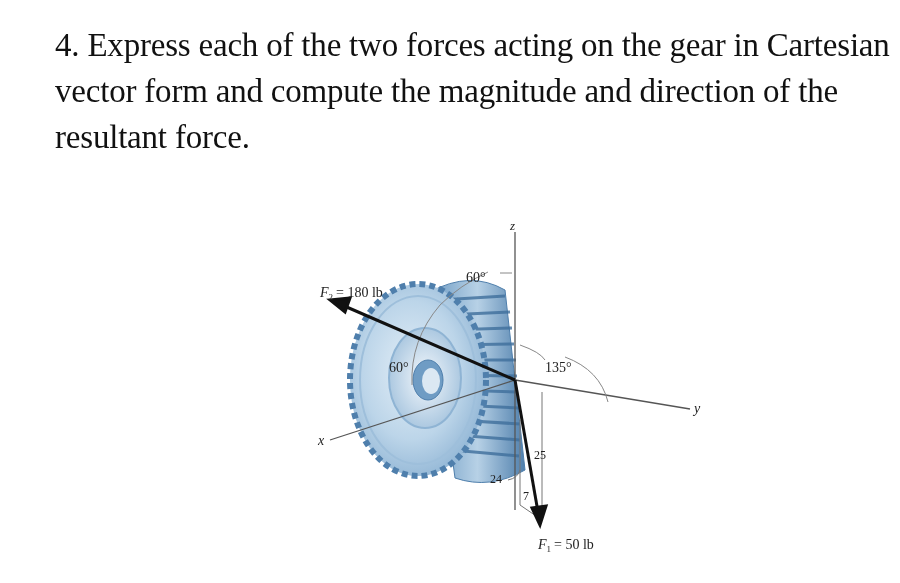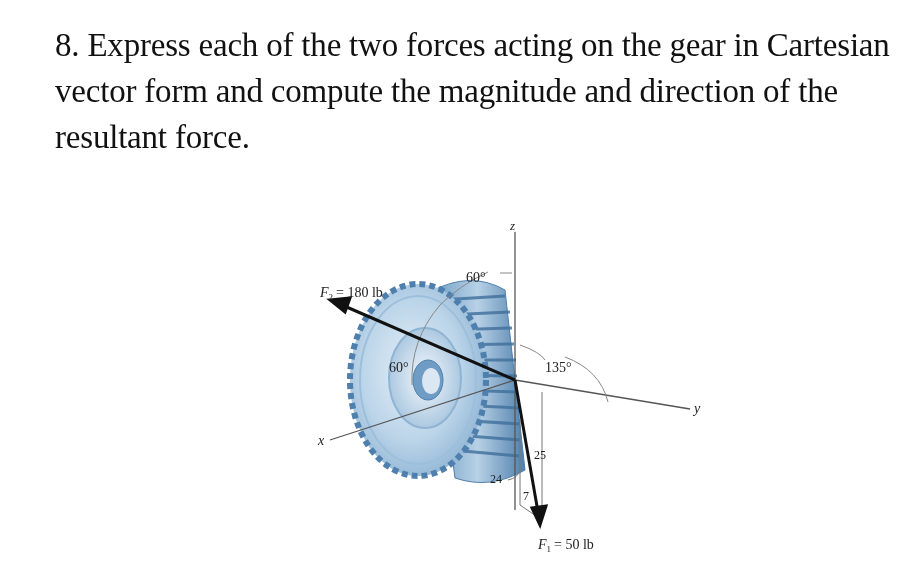--- a/index.html
+++ b/index.html
@@ -8,21 +8,21 @@
     position:absolute; left:55px; top:22px; width:840px;
     font-size:33px; line-height:46px; color:#111; letter-spacing:-0.2px;
   }
   .figure { position:absolute; left:0; top:0; width:900px; height:583px; }
   .lbl { font-family:"Liberation Serif", serif; fill:#222; }
   .ital { font-style:italic; }
 </style>
 </head>
 <body>
 
-<div class="problem">8. Express each of the two forces acting on the gear in Cartesian vector form and compute the magnitude and direction of the resultant force.</div>
+<div class="problem">4. Express each of the two forces acting on the gear in Cartesian vector form and compute the magnitude and direction of the resultant force.</div>
 
 <svg class="figure" viewBox="0 0 900 583" xmlns="http://www.w3.org/2000/svg">
   <defs>
     <linearGradient id="rimGrad" x1="0" y1="0" x2="1" y2="0">
       <stop offset="0" stop-color="#6f9cc4"></stop>
       <stop offset="0.5" stop-color="#b7d1e6"></stop>
       <stop offset="1" stop-color="#4f7fac"></stop>
     </linearGradient>
     <radialGradient id="faceGrad" cx="0.45" cy="0.45" r="0.6">
       <stop offset="0" stop-color="#e3eef7"></stop>

